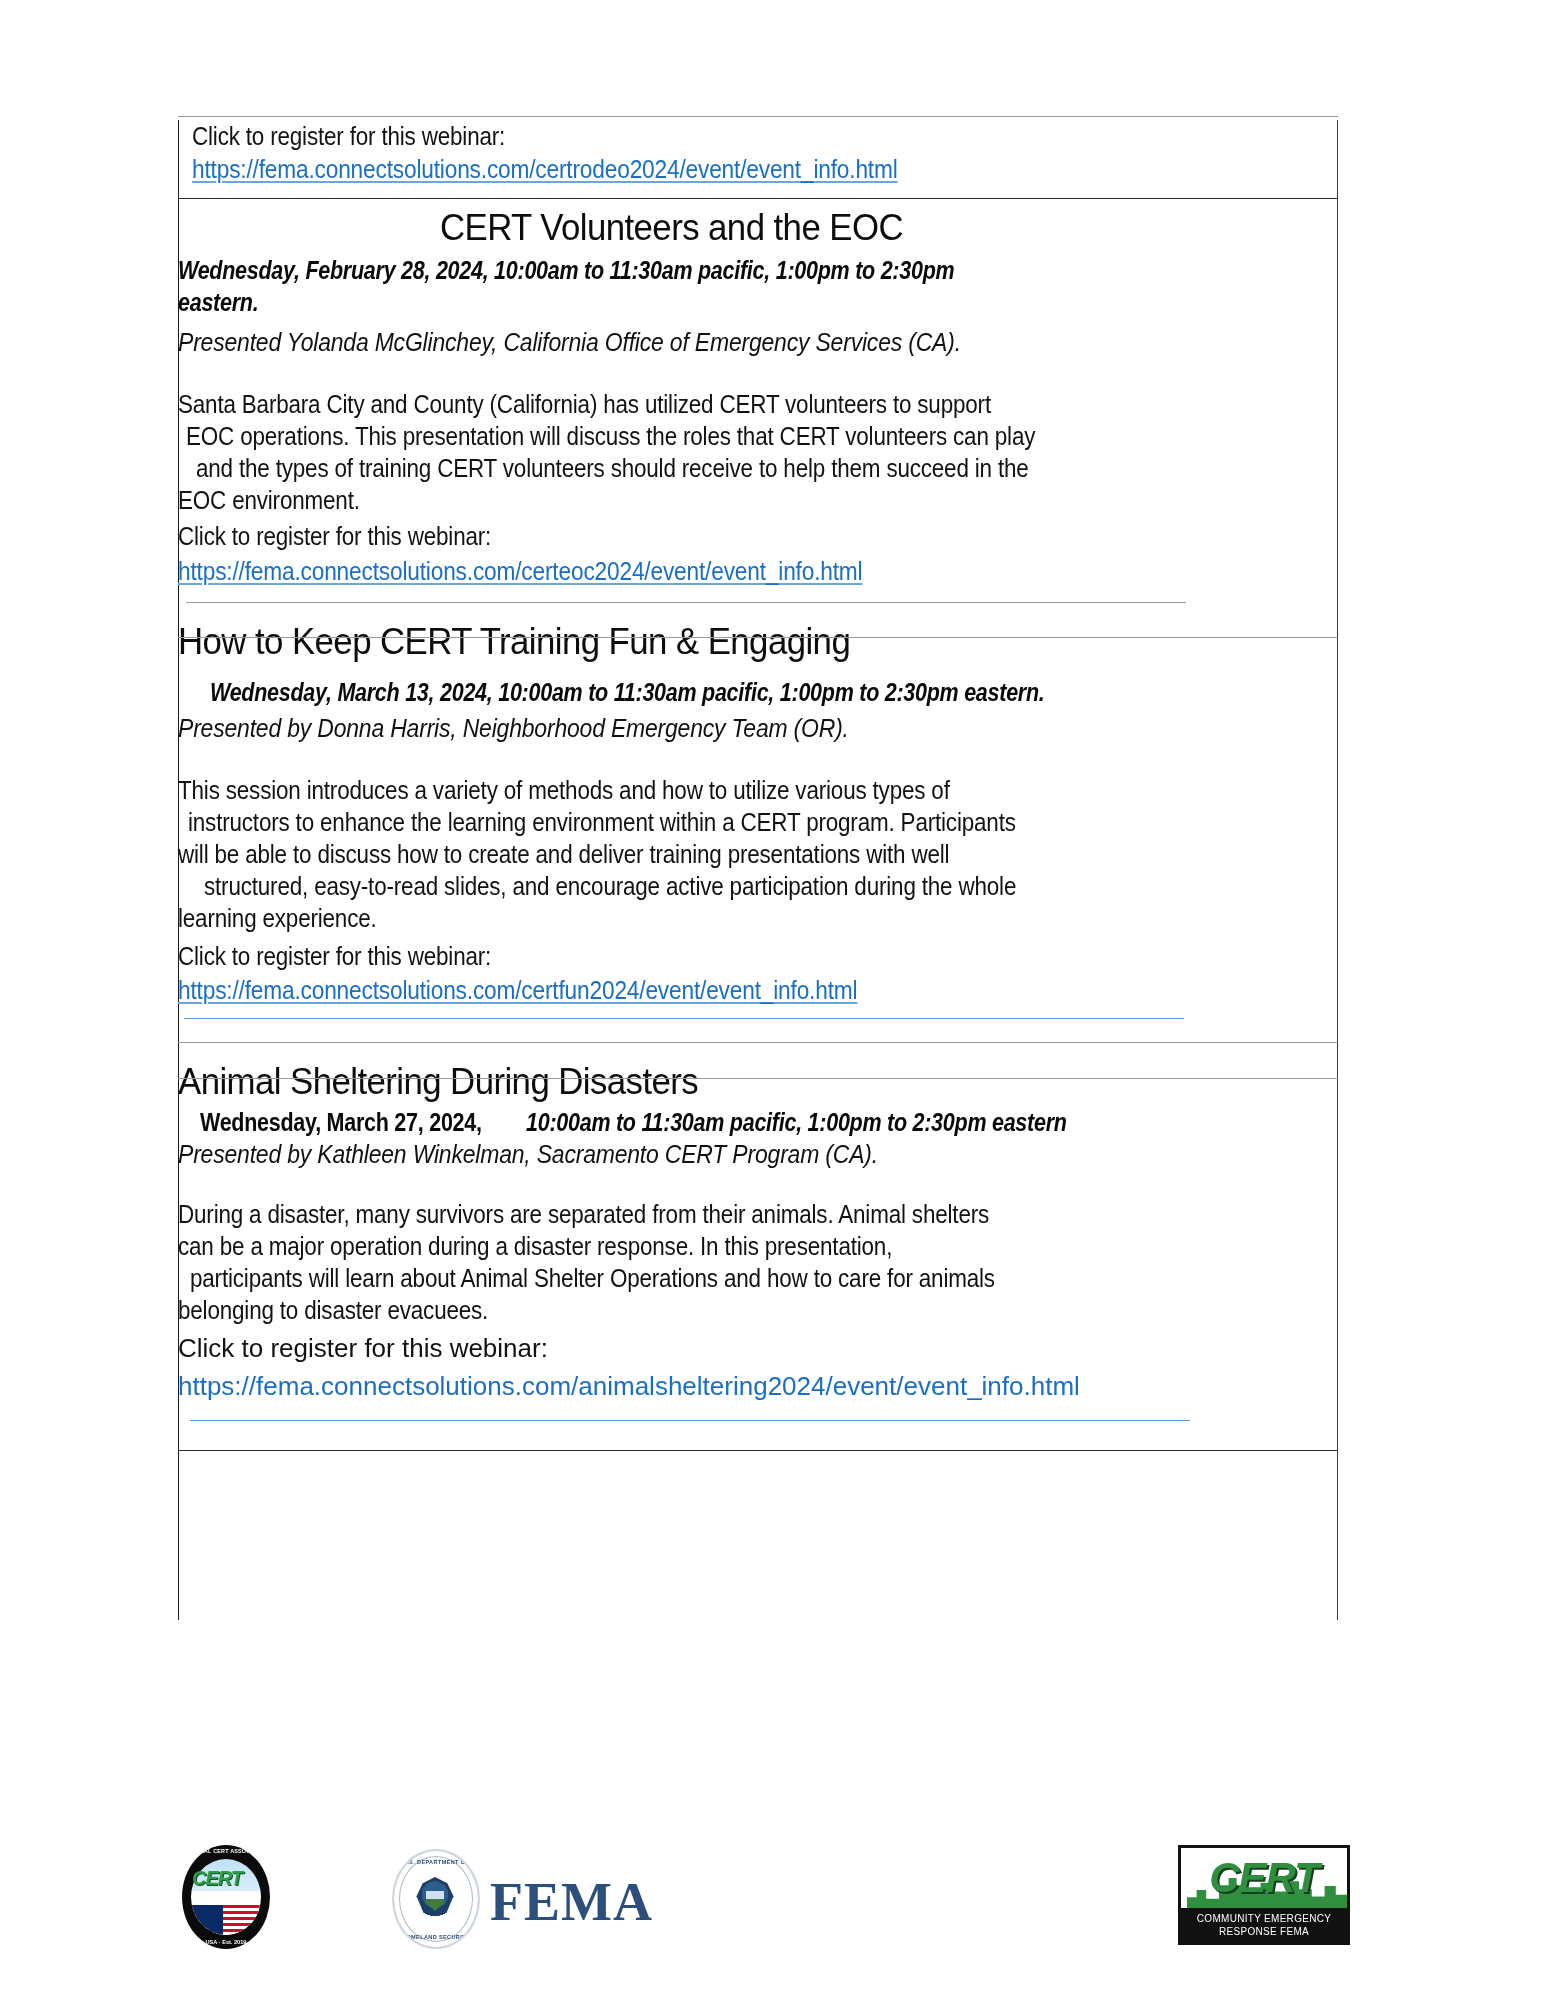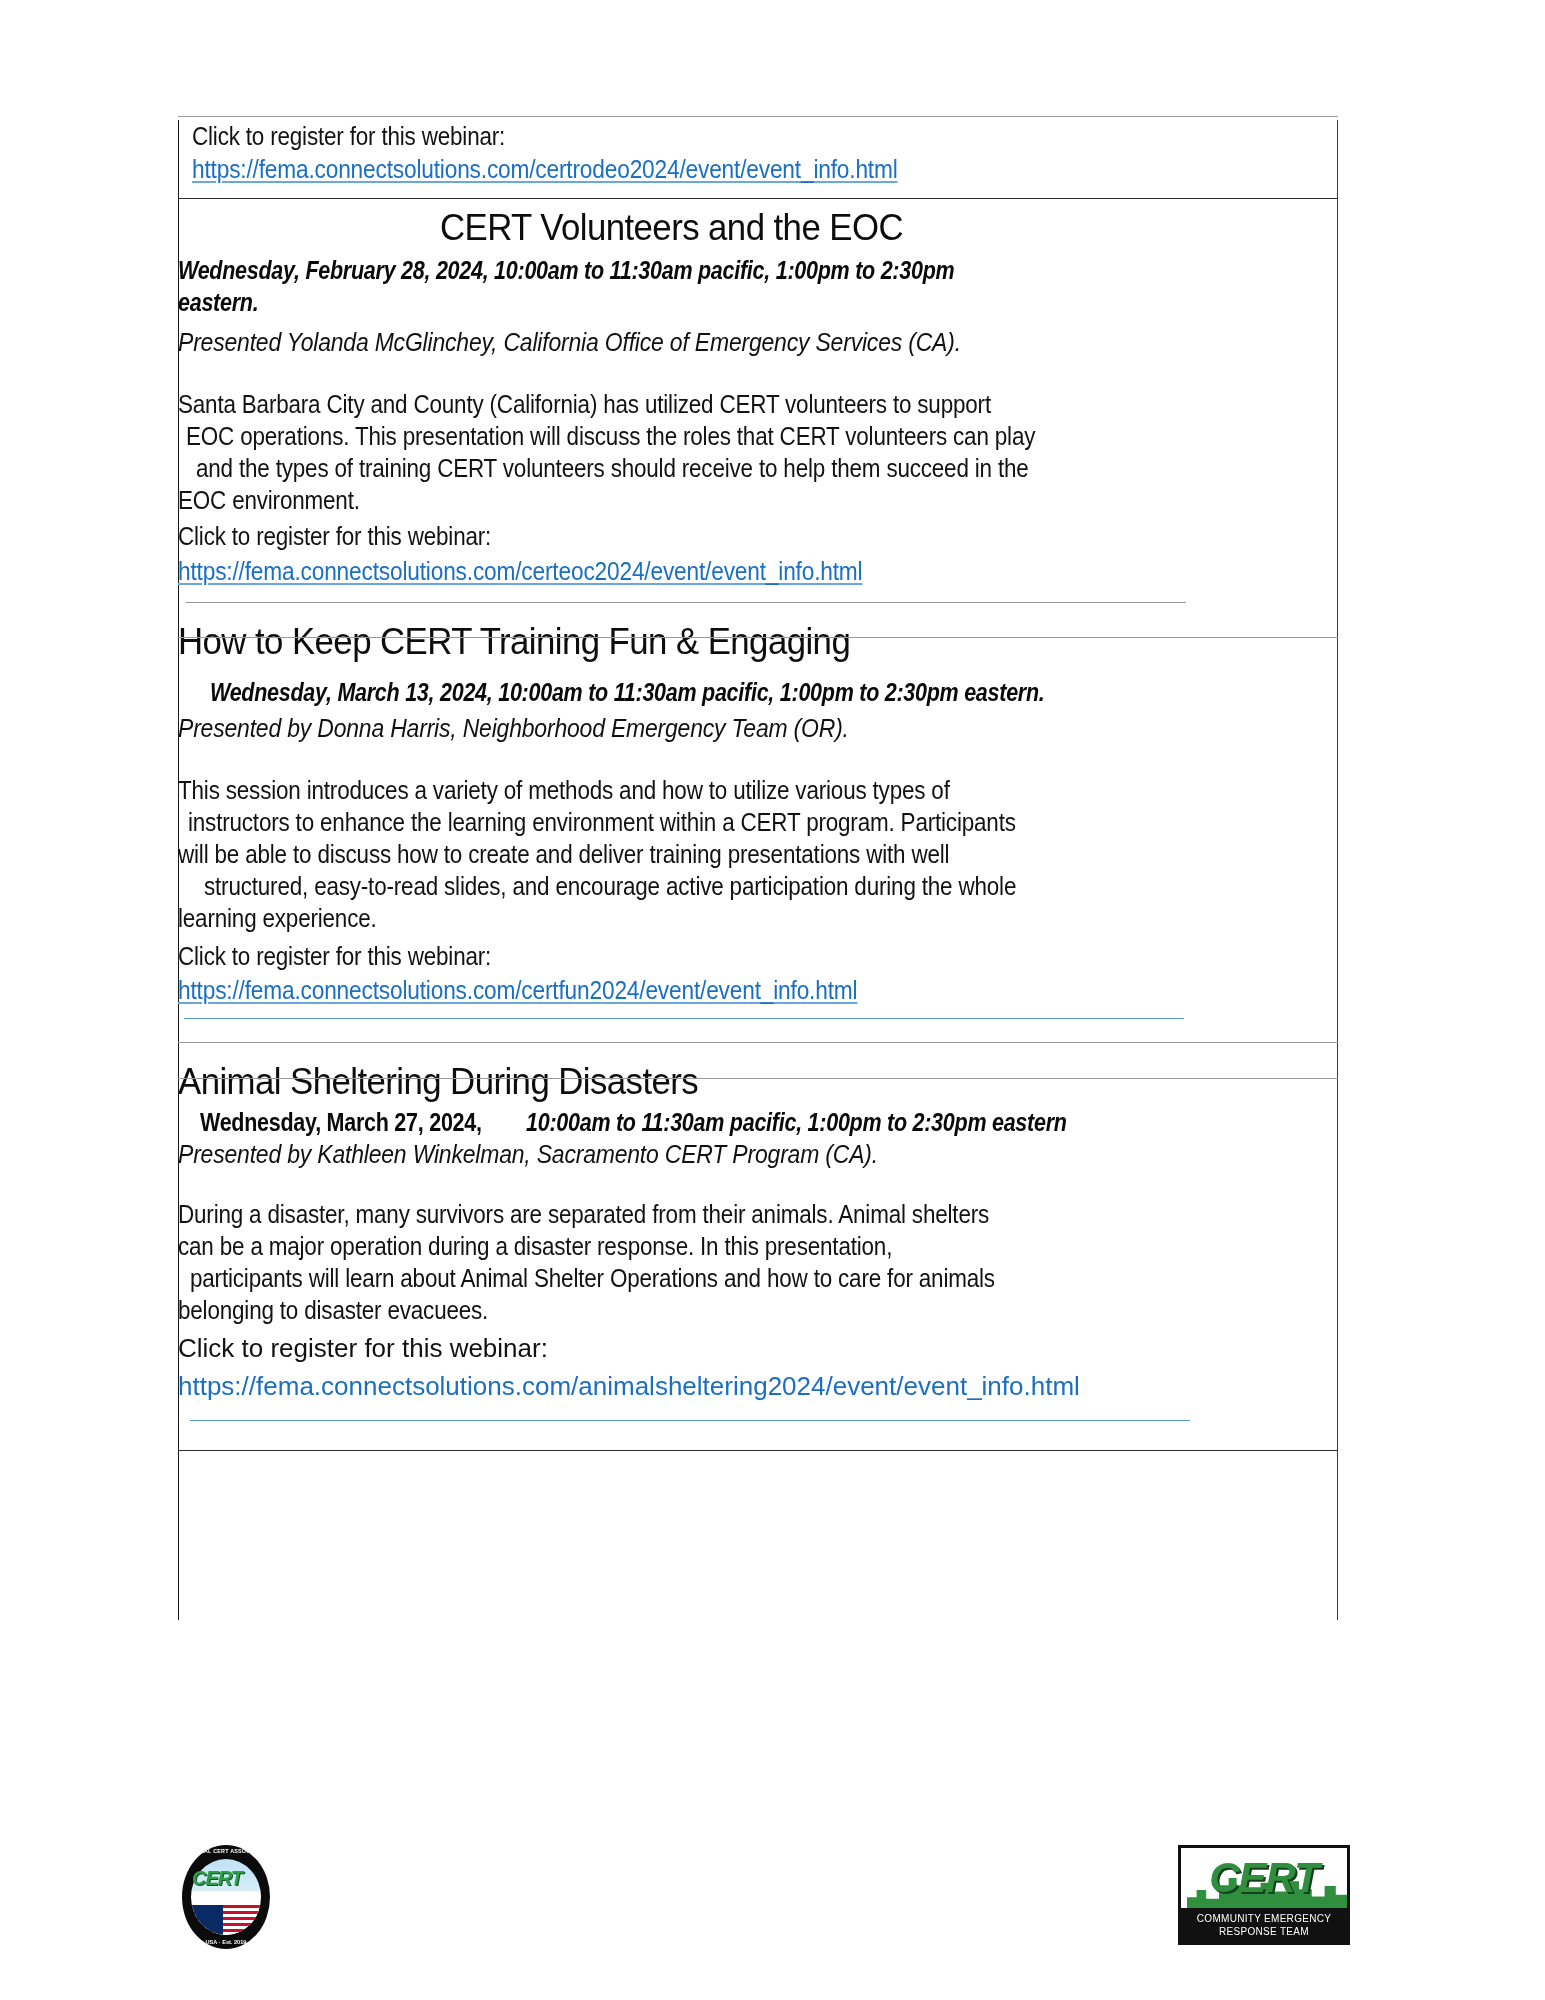--- a/index.html
+++ b/index.html
@@ -507,27 +507,36 @@
       <div class="nca-top-text">NATIONAL CERT ASSOCIATION</div>
       <div class="nca-inner">
         <div class="nca-flag">
           <div class="nca-canton"></div>
         </div>
       </div>
       <div class="nca-cert-text">CERT</div>
       <div class="nca-bot-text">USA · Est. 2019</div>
     </div>
 
+    <div class="logo dhs">
+      <div class="dhs-seal">
+        <div class="dhs-ring-top">U.S. DEPARTMENT OF</div>
+        <div class="dhs-eagle"></div>
+        <div class="dhs-shield"></div>
+        <div class="dhs-ring-bot">HOMELAND SECURITY</div>
+      </div>
+      <div class="fema-word">FEMA</div>
+    </div>
 
 
     <div class="logo certbox">
       <div class="certbox-top">
         <div class="certbox-skyline"></div>
         <div class="certbox-word">CERT</div>
       </div>
       <div class="certbox-bottom">
         <div>COMMUNITY EMERGENCY</div>
-        <div>RESPONSE TEAM</div>
+        <div>RESPONSE FEMA</div>
       </div>
     </div>
 
   </div>
 </div>
 
 </body></html>

